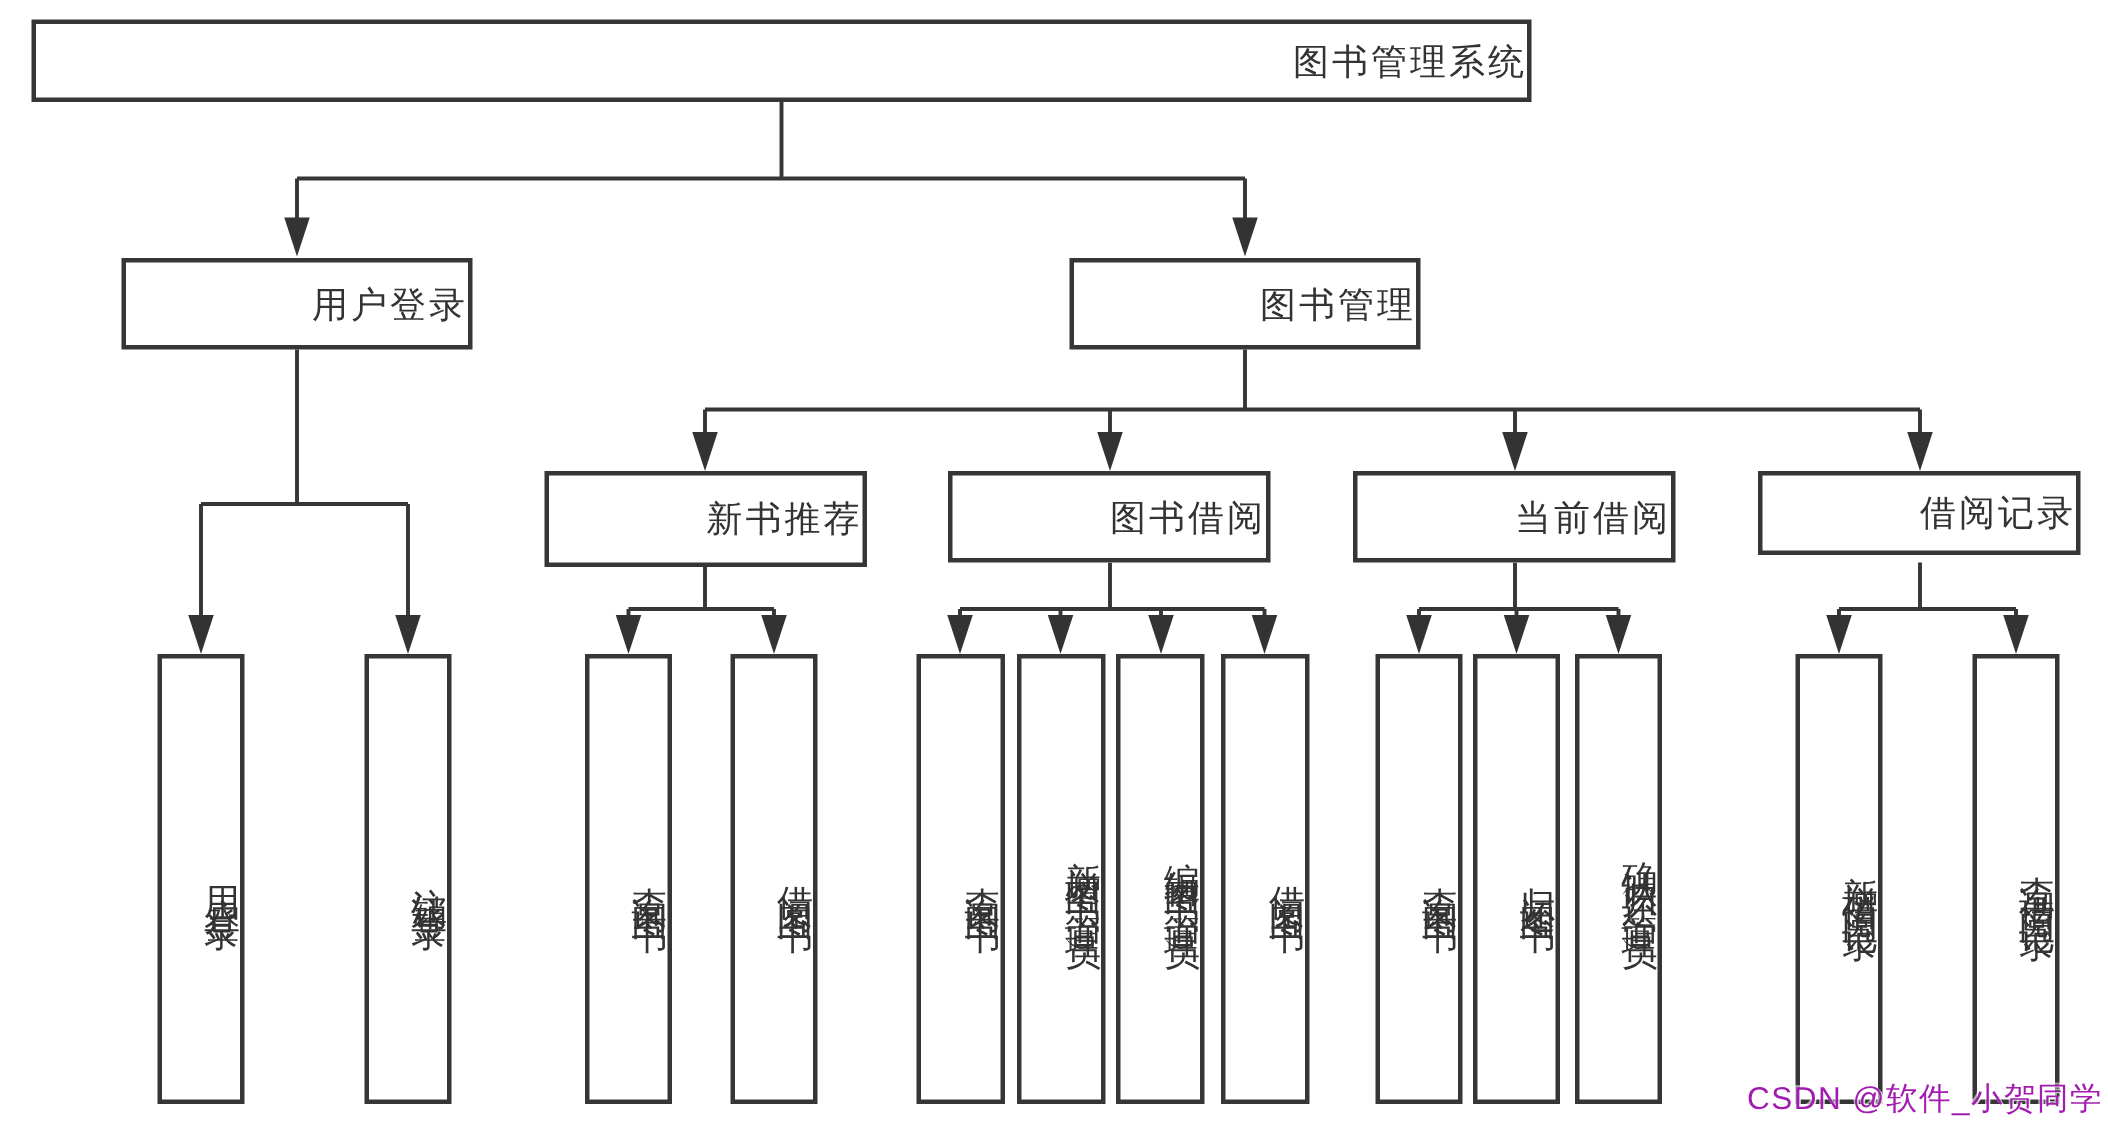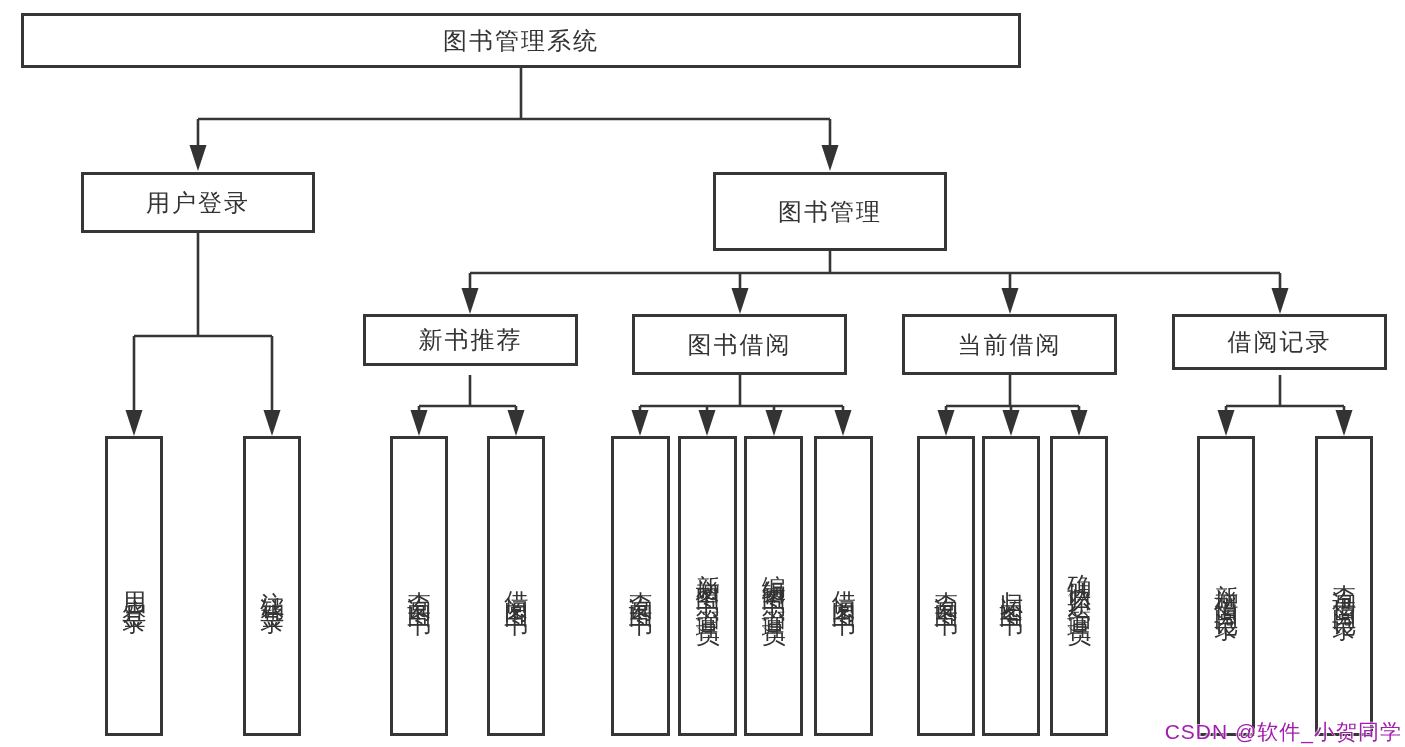--- a/index.html
+++ b/index.html
@@ -31,21 +31,21 @@
     fill: #333333;
     stroke: none;
   }
   .box {
     position: absolute;
     box-sizing: border-box;
     border: 3px solid #363636;
     background: #ffffff;
     display: flex;
     align-items: center;
-    justify-content: center;
+    justify-content: flex-end;
     color: #333333;
   }
   .box.h span {
     font-size: 24px;
     letter-spacing: 2px;
     white-space: nowrap;
   }
   .box.v span {
     writing-mode: vertical-rl;
     text-orientation: mixed;
@@ -107,25 +107,25 @@
     <polygon points="1335.5,410 1352.5,410 1344,436"></polygon>
   </svg>
 
   <div class="box h" style="left:21px;top:13px;width:1000px;height:55px">
     <span>图书管理系统</span>
   </div>
 
   <div class="box h" style="left:81px;top:172px;width:234px;height:61px">
     <span>用户登录</span>
   </div>
-  <div class="box h" style="left:713px;top:172px;width:234px;height:79px">
+  <div class="box h" style="left:713px;top:172px;width:234px;height:61px">
     <span>图书管理</span>
   </div>
 
-  <div class="box h" style="left:363px;top:314px;width:215px;height:52px">
+  <div class="box h" style="left:363px;top:314px;width:215px;height:64px">
     <span>新书推荐</span>
   </div>
   <div class="box h" style="left:632px;top:314px;width:215px;height:61px">
     <span>图书借阅</span>
   </div>
   <div class="box h" style="left:902px;top:314px;width:215px;height:61px">
     <span>当前借阅</span>
   </div>
   <div class="box h" style="left:1172px;top:314px;width:215px;height:56px">
     <span>借阅记录</span>

